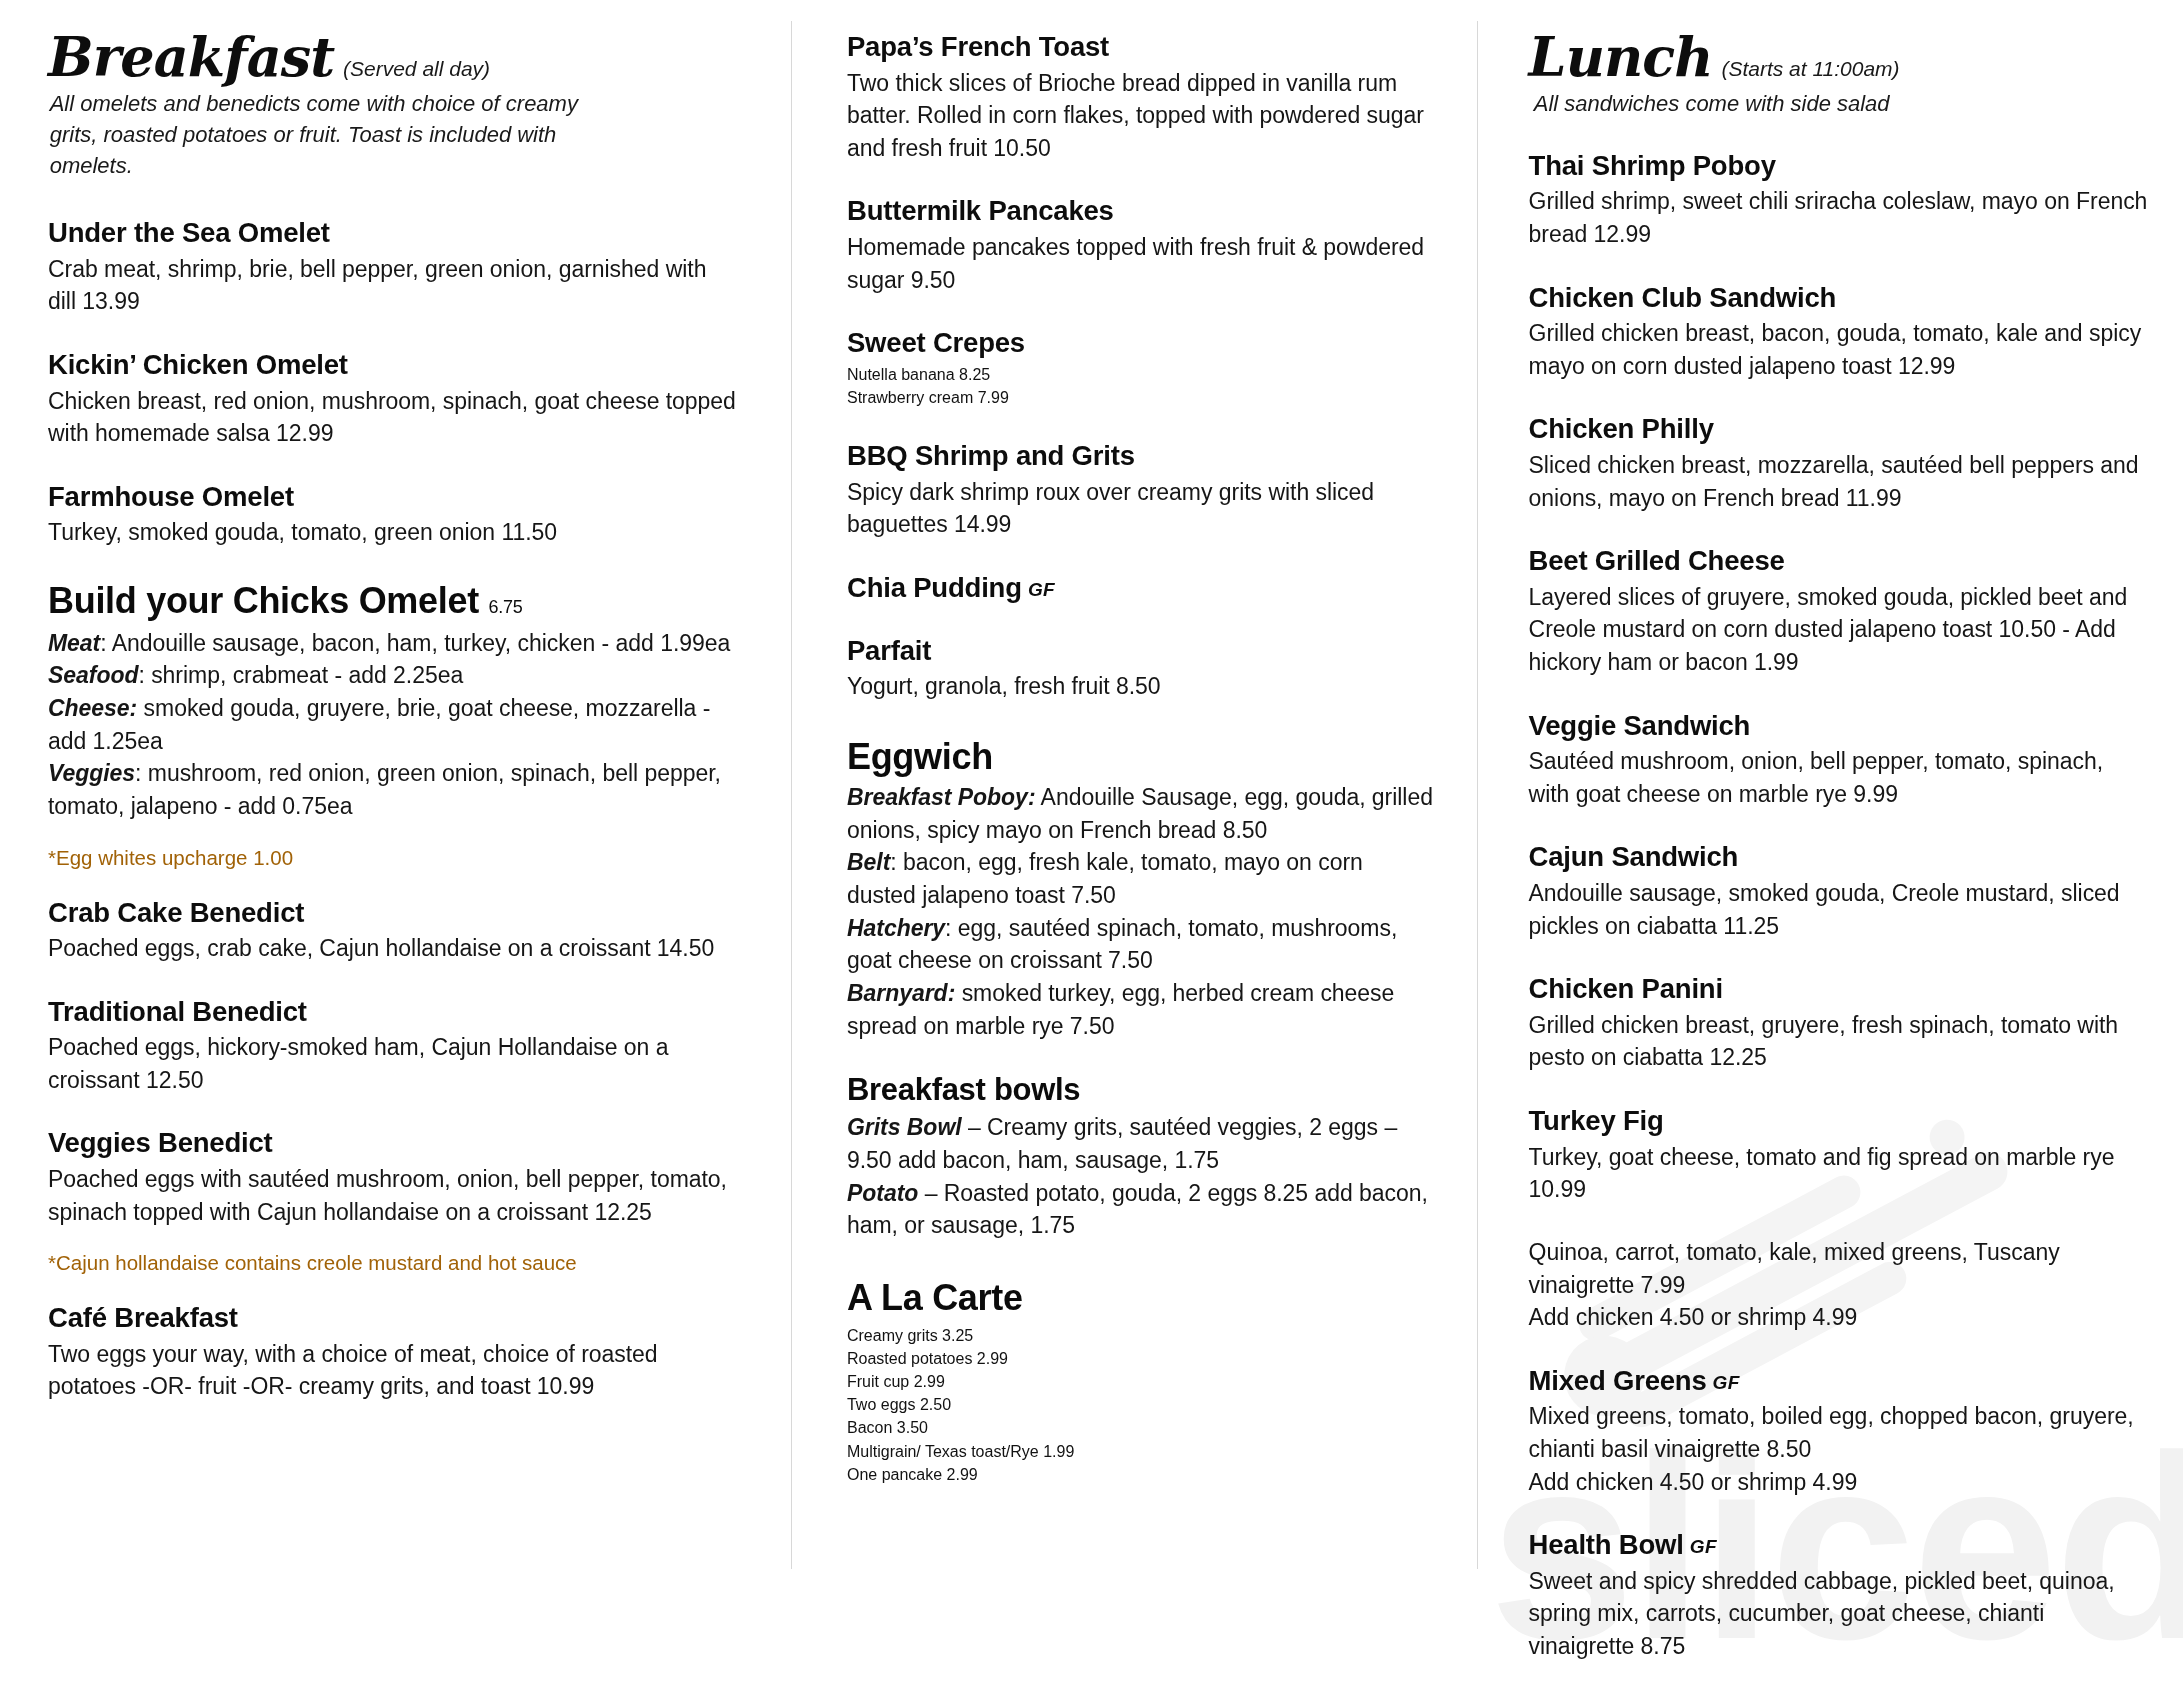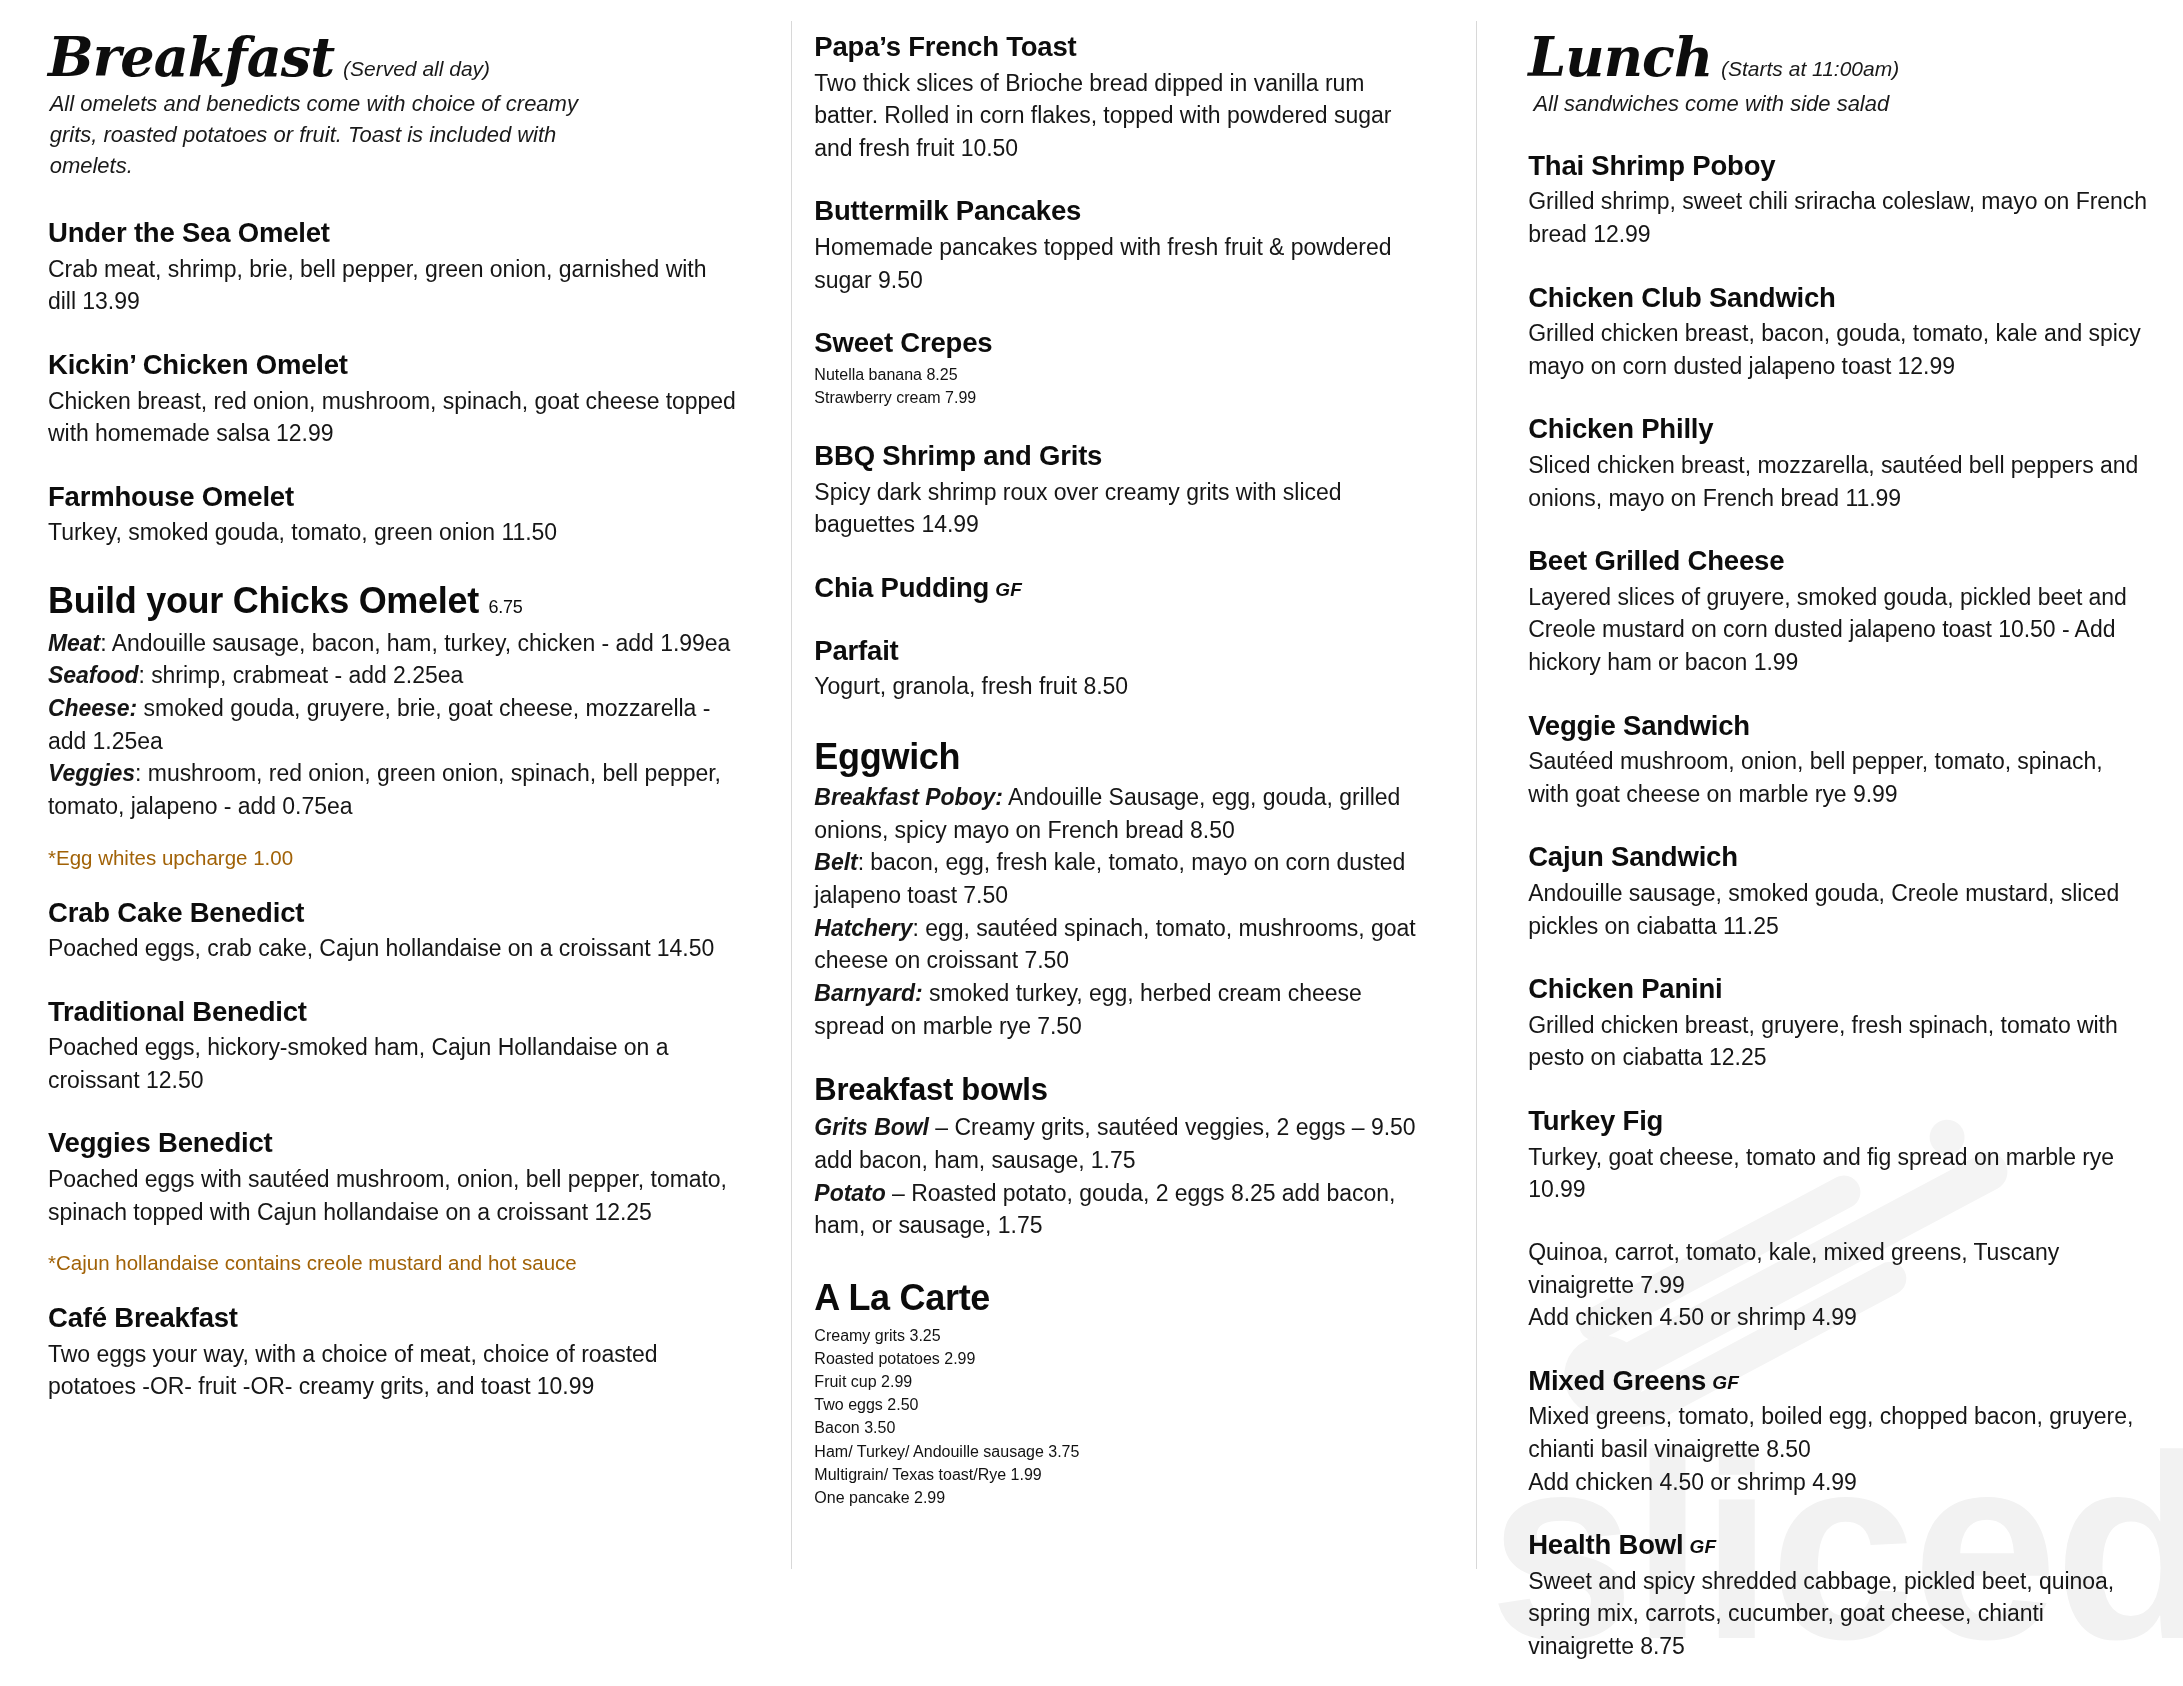--- a/index.html
+++ b/index.html
@@ -46,21 +46,21 @@
     box-sizing: border-box;
     padding: 30px 35px 17.5px 48px;
     display: flex;
     gap: 16px;
   }
   .column {
     box-sizing: border-box;
     position: relative;
   }
   .col-left   { width: 751px;  padding-right: 35px; }
-  .col-mid    { width: 690px;  padding-right: 26px; padding-left: 23px;}
+  .col-mid    { width: 690px;  padding-right: 26px; padding-left: 56px;}
   .col-right  { width: 694px;  padding-left: 52px; }
 
   
   .col-mid::before,
   .col-right::before {
     content: "";
     position: absolute;
     left: 0;
     top: -8.7px;
     bottom: -3.5px;
@@ -313,21 +313,20 @@
     </div>
 
     <div class="item" style="margin-top:35px;">
       <div class="big-head">A La Carte</div>
       <div class="simple-list" style="margin-top:5.2px;">
         <span>Creamy grits 3.25</span>
         <span>Roasted potatoes 2.99</span>
         <span>Fruit cup 2.99</span>
         <span>Two eggs 2.50</span>
         <span>Bacon 3.50</span>
-        <span>Ham/ Turkey/ Andouille sausage 3.75</span>
         <span>Multigrain/ Texas toast/Rye 1.99</span>
         <span>One pancake 2.99</span>
       </div>
     </div>
   </div>
 
   <div class="column col-right">
 
     <div class="section-header">
       <div class="script-title">Lunch</div>

